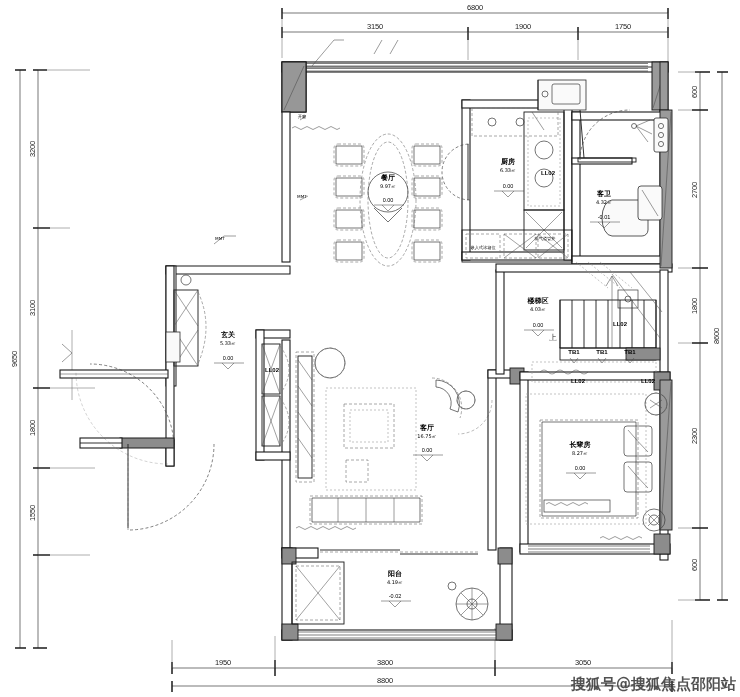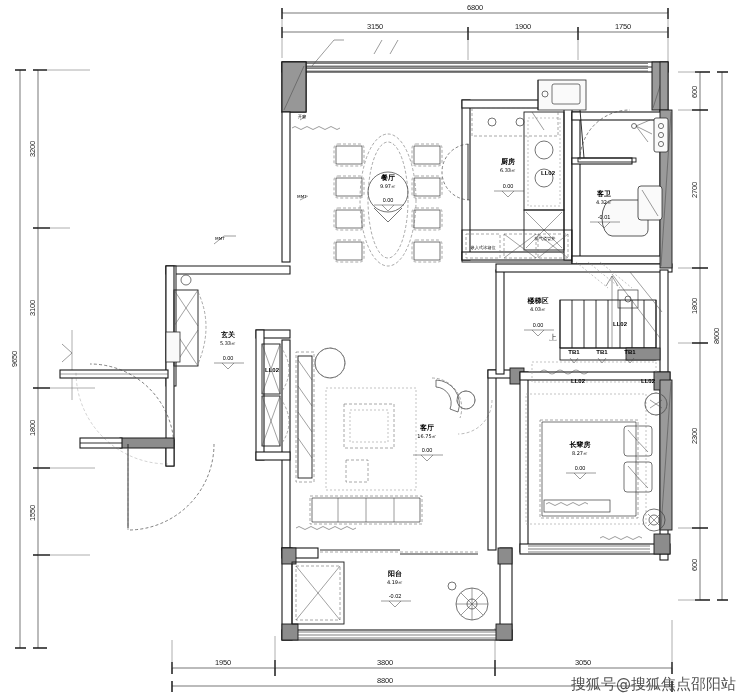--- a/index.html
+++ b/index.html
@@ -16,21 +16,21 @@
   .roomname{
     font-size:7px;fill:#000;font-weight:bold;text-anchor:middle;
     font-family:"DejaVu Sans",sans-serif;
   }
   .roomarea{font-size:5px;fill:#000;text-anchor:middle;font-family:"DejaVu Sans",sans-serif;}
   .elev{font-size:5.5px;fill:#000;text-anchor:middle;font-family:"Liberation Sans",sans-serif;}
   .tag{font-size:6px;fill:#000;font-weight:bold;text-anchor:middle;font-family:"Liberation Sans",sans-serif;}
   .tinytag{font-size:4.2px;fill:#000;text-anchor:middle;font-family:"DejaVu Sans",sans-serif;}
   .watermark{
     position:absolute;right:4px;bottom:3px;
-    font-size:15px;font-weight:normal;color:#3a3a3a;
+    font-size:15px;font-weight:bold;color:#3a3a3a;
     font-family:"DejaVu Sans",sans-serif;letter-spacing:0px;
     white-space:nowrap;opacity:.88;
   }
   .dimline{stroke:#3c3c3c;stroke-width:.7;fill:none;}
   .extline{stroke:#6a6a6a;stroke-width:.55;fill:none;}
   .tick{stroke:#1a1a1a;stroke-width:1.5;}
   .wall{fill:#ffffff;stroke:#1a1a1a;stroke-width:1.1;}
   .wallthin{fill:none;stroke:#1a1a1a;stroke-width:.9;}
   .col{fill:#8c8c8c;stroke:#1a1a1a;stroke-width:1;}
   .furn{fill:none;stroke:#3a3a3a;stroke-width:.7;}

